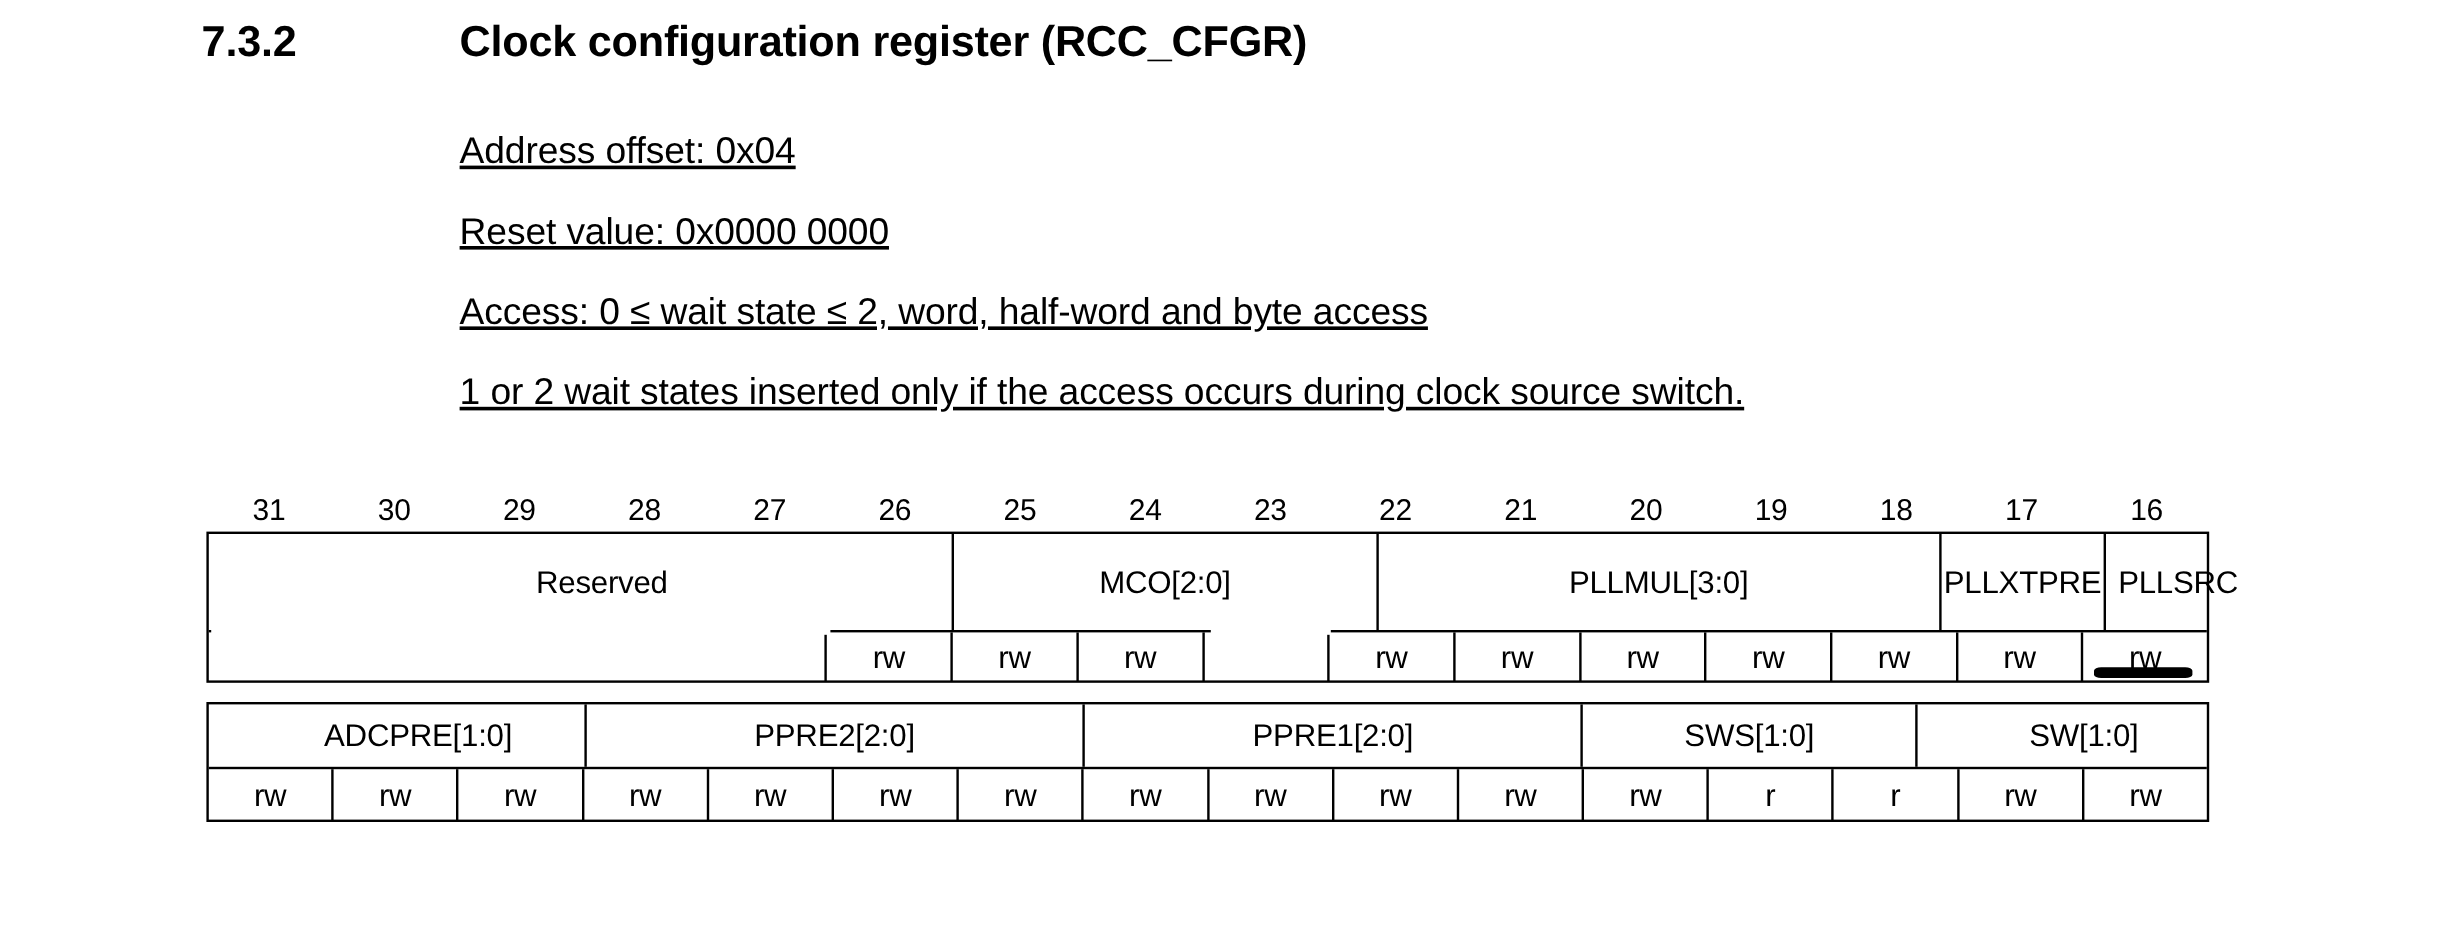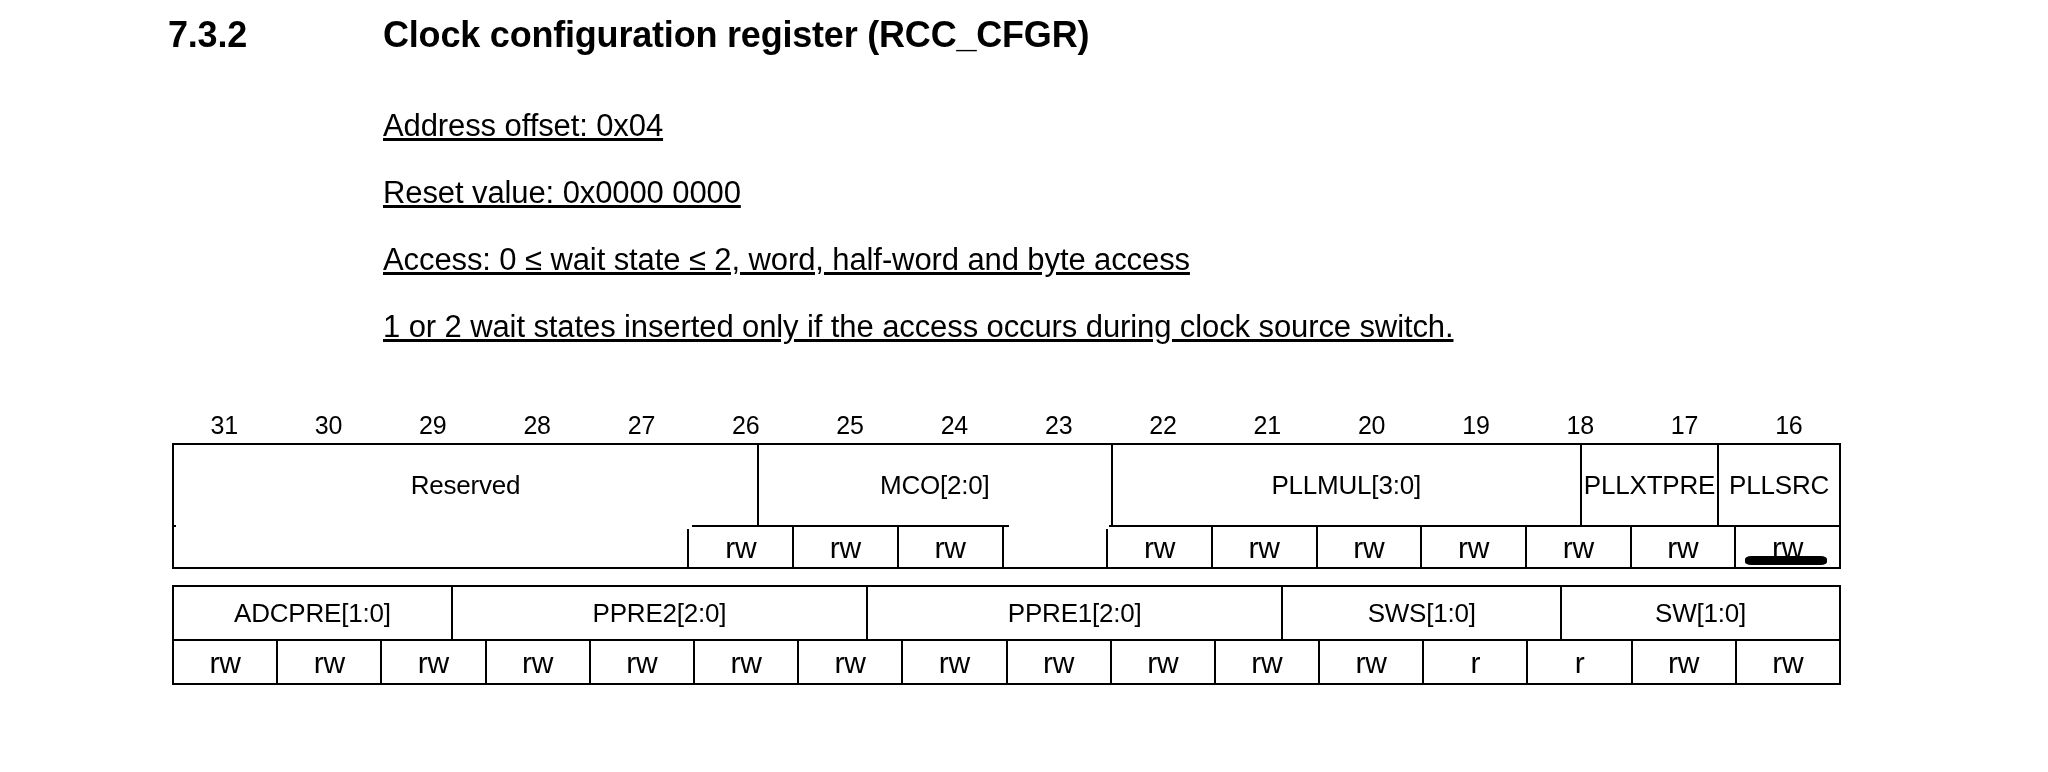--- a/index.html
+++ b/index.html
@@ -88,20 +88,21 @@
     box-sizing: border-box;
   }
   #register-high .reg-grid { height: 126px; }
   #register-low  .reg-grid { height: 100px; }
 
   
   .name-row {
     display: flex;
     width: 100%;
     box-sizing: border-box;
+    margin-left: 36px;
   }
   #register-high .name-row { height: 80px; }
   #register-low  .name-row { height: 52px; }
 
   .name-cell {
     position: relative;
     display: flex;
     align-items: center;
     justify-content: center;
     text-align: center;
@@ -129,21 +130,21 @@
     border-top: 2.5px solid #000;
   }
   #register-high .access-row { height: 43px; }
   #register-low  .access-row { height: 45px; }
 
   .access-cell {
     position: relative;
     display: flex;
     align-items: center;
     justify-content: center;
-    font-size: 30px;
+    font-size: 26px;
     line-height: 28px;
     border-right: 2.5px solid #000;
     box-sizing: border-box;
     letter-spacing: -0.2px;
   }
   .access-cell:last-child { border-right: none; }
   .access-cell.blank { }
 
   
   .row-divider-mask {

